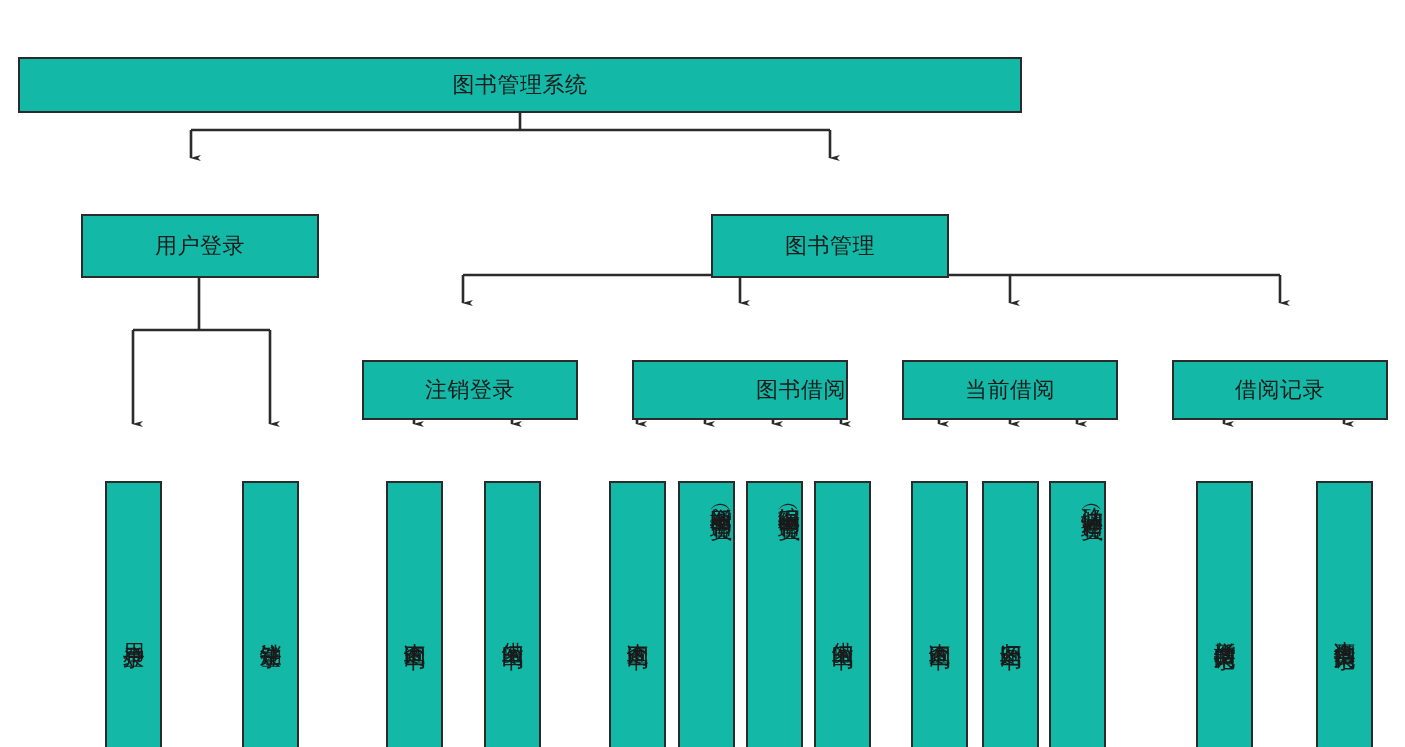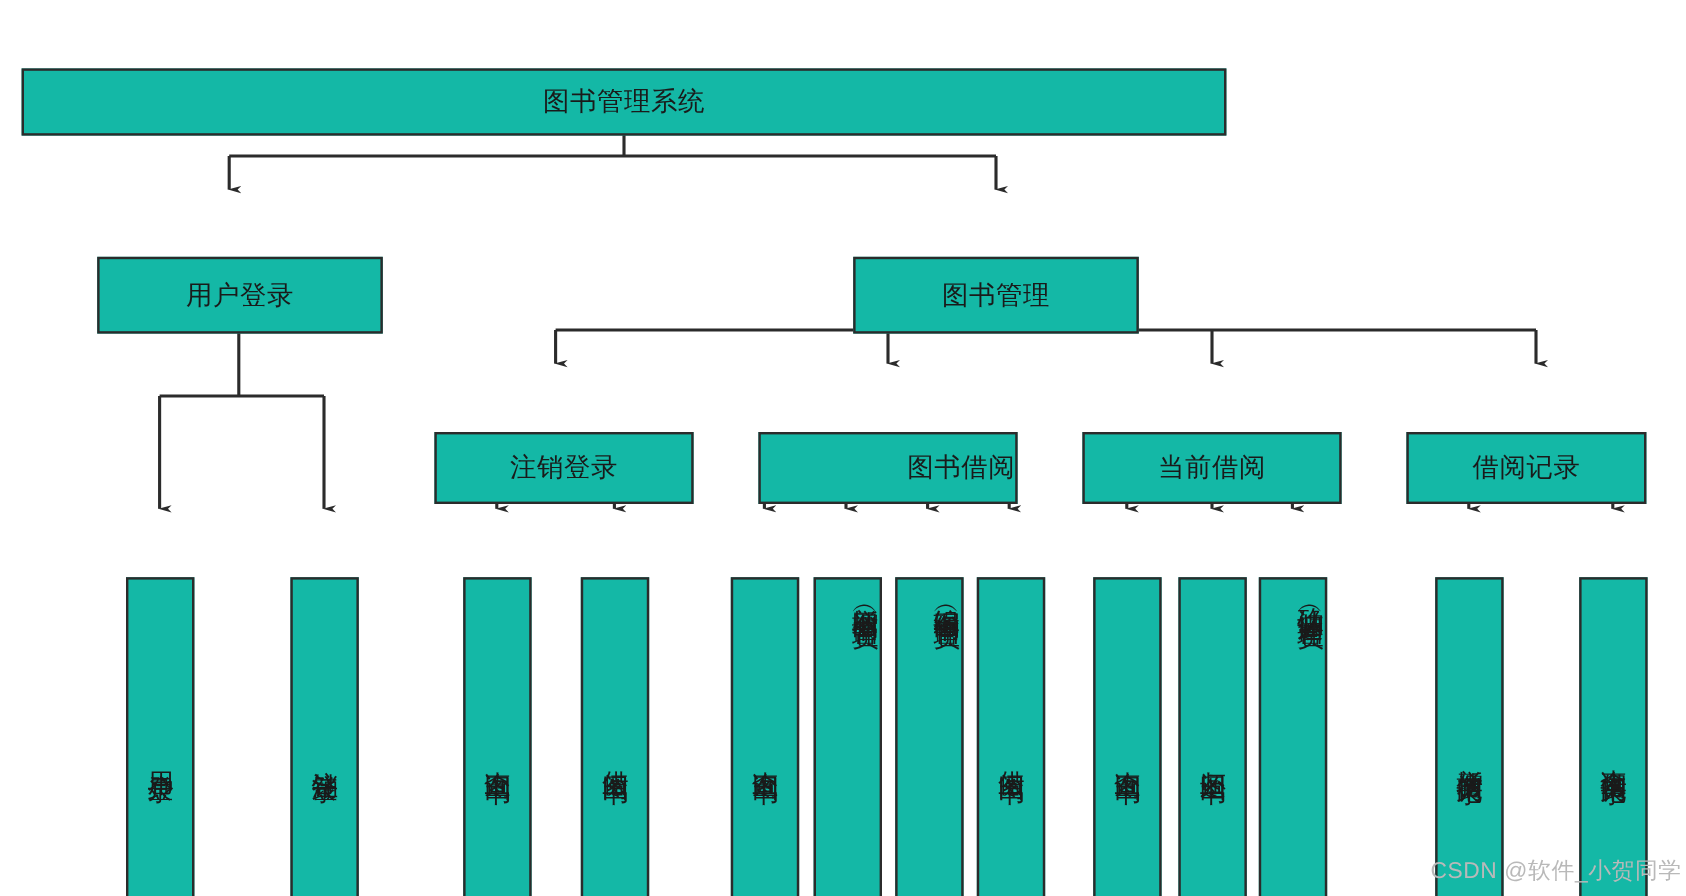--- a/index.html
+++ b/index.html
@@ -135,21 +135,21 @@
 
   <div class="node h" style="left:362px; top:316px; width:216px; height:60px;">
     <span>注销登录</span>
   </div>
   <div class="node h" style="left:632px; top:316px; width:216px; height:60px;justify-content:flex-end;">
     <span>图书借阅</span>
   </div>
   <div class="node h" style="left:902px; top:316px; width:216px; height:60px;">
     <span>当前借阅</span>
   </div>
-  <div class="node h" style="left:1172px; top:316px; width:200px; height:60px;">
+  <div class="node h" style="left:1172px; top:316px; width:216px; height:60px;">
     <span>借阅记录</span>
   </div>
 
   <div class="node v" style="left:105px; top:437px; width:57px; height:296px;">
     <span class="vtext">用户登录</span>
   </div>
   <div class="node v" style="left:242px; top:437px; width:57px; height:296px;">
     <span class="vtext">注销登录</span>
   </div>
 
@@ -183,15 +183,14 @@
     <span class="vtext">确认归还（管理员）</span>
   </div>
 
   <div class="node v" style="left:1196px; top:437px; width:57px; height:296px;">
     <span class="vtext">新增借阅记录</span>
   </div>
   <div class="node v" style="left:1316px; top:437px; width:57px; height:296px;">
     <span class="vtext">查询借阅记录</span>
   </div>
 
-  <div class="watermark" style="left:1192px; top:713px;">CSDN @软件_小贺同学</div>
 
 </div>
 
 </body></html>

